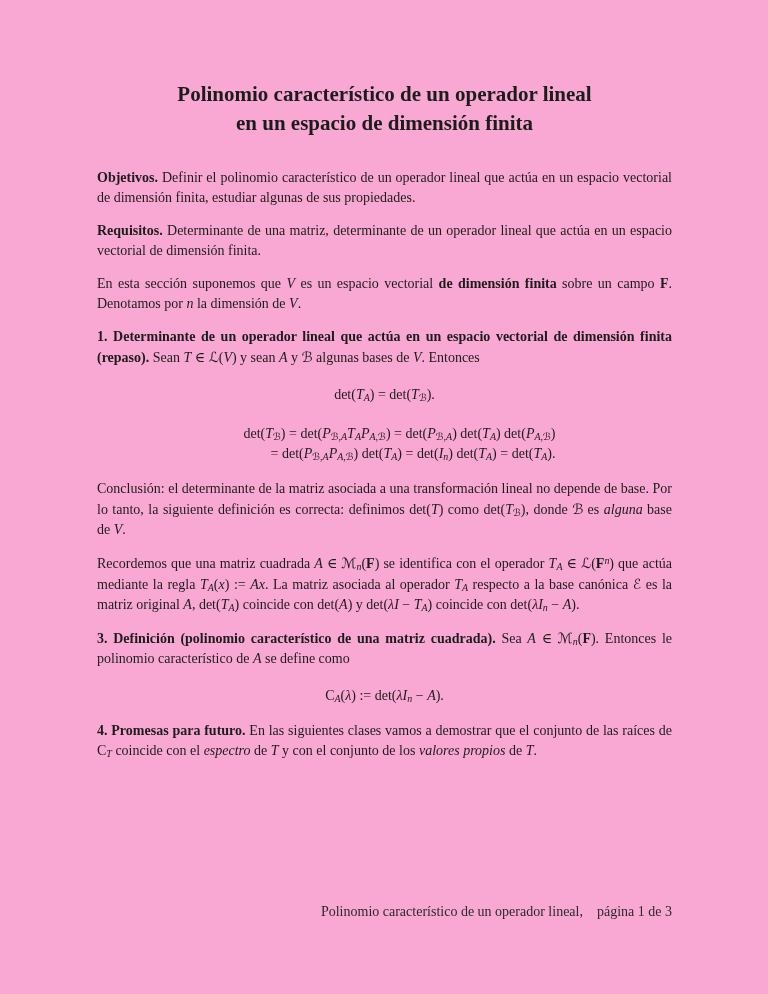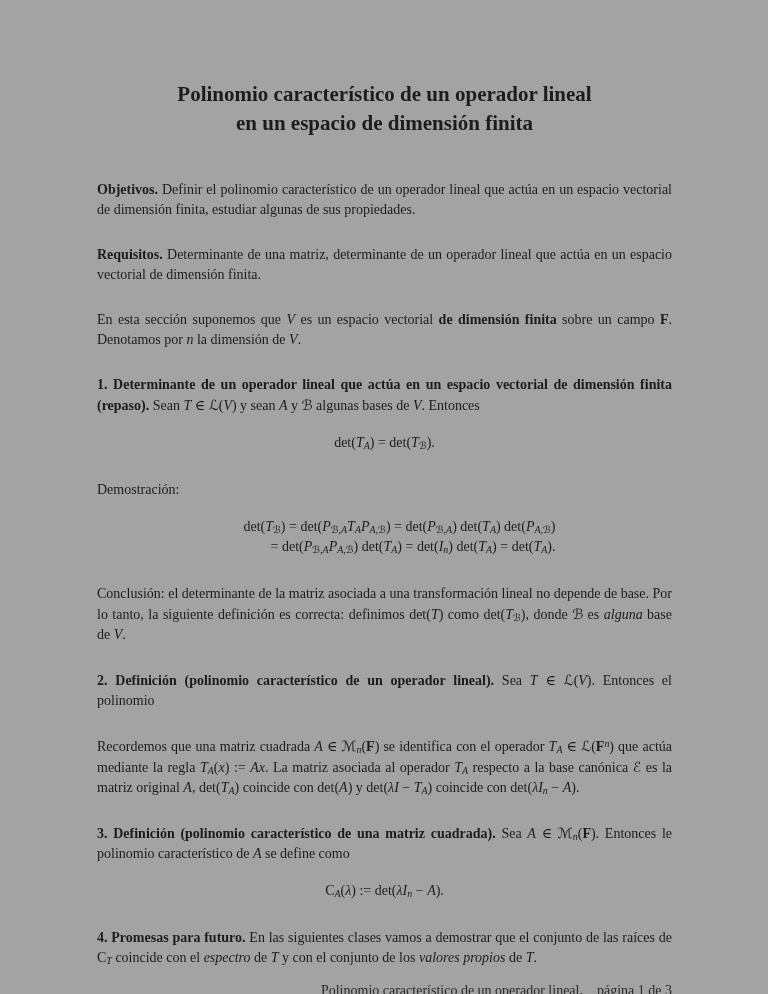--- a/index.html
+++ b/index.html
@@ -1,26 +1,26 @@
 <!DOCTYPE html>
 <html><head>
 <meta charset="utf-8">
 <style>
   html,body{margin:0;padding:0;background:#ffffff;}
   .page{
     width:768px;height:994px;box-sizing:border-box;
-    background:#a3a3a3;color:#1c1c1c;
+    background:#f9a8d4;color:#1c1c1c;
     padding:80px 96px 0 97px;
     display:flex;flex-direction:column;overflow:hidden;
     font-family:"Liberation Serif","DejaVu Serif",serif;
     font-size:14px;line-height:20px;
   }
   .title{font-size:21px;line-height:29px;font-weight:bold;text-align:center;margin:0 0 30px 0;}
   .tline{display:block;}
-  p.para{margin:12px 0 13px 0;text-align:justify;}
+  p.para{margin:0 0 13px 0;text-align:justify;}
   .eq{text-align:center;margin:4px 0 15px 0;}
   .eq-inner{display:inline-block;text-align:right;}
   .eq-cont{padding-left:57px;}
   .b{font-weight:bold;}
   .i,.m{font-style:italic;}
   .sub{font-size:71%;vertical-align:-0.25em;line-height:0;}
   .sup{font-size:71%;vertical-align:0.45em;line-height:0;}
   .sub.m,.sup.m{font-style:italic;}
   .scr{font-family:"DejaVu Sans","DejaVu Serif",sans-serif;}
   .ital{font-family:"Liberation Serif","DejaVu Serif",serif;font-style:italic;}
@@ -40,32 +40,30 @@
   <p class="para"><span class="b">Objetivos. </span><span>Definir el polinomio característico de un operador lineal que actúa en un espacio vectorial de dimensión finita, estudiar algunas de sus propiedades.</span></p>
 
   <p class="para"><span class="b">Requisitos. </span><span>Determinante de una matriz, determinante de un operador lineal que actúa en un espacio vectorial de dimensión finita.</span></p>
 
   <p class="para"><span>En esta sección suponemos que </span><span class="m">V</span><span> es un espacio vectorial </span><span class="b">de dimensión finita</span><span> sobre un campo </span><span><span class="bb">F</span></span><span>. Denotamos por </span><span class="m">n</span><span> la dimensión de </span><span class="m">V</span><span>.</span></p>
 
   <p class="para"><span class="b">1. Determinante de un operador lineal que actúa en un espacio vectorial de dimensión finita (repaso). </span><span>Sean </span><span class="m">T</span><span> ∈ </span><span><span class="scr">ℒ</span></span><span>(</span><span class="m">V</span><span>) y sean </span><span><span class="scr ital">A</span></span><span> y </span><span><span class="scr">ℬ</span></span><span> algunas bases de </span><span class="m">V</span><span>. Entonces</span></p>
 
   <div class="eq"><span>det(</span><span class="m">T</span><span class="sub"><span class="scr ital">A</span></span><span>) = det(</span><span class="m">T</span><span class="sub"><span class="scr">ℬ</span></span><span>).</span></div>
 
-  <p class="para"><span>Demostración:</span></p>
 
   <div class="eq">
     <div class="eq-inner">
       <div><span>det(</span><span class="m">T</span><span class="sub"><span class="scr">ℬ</span></span><span>) = det(</span><span class="m">P</span><span class="sub"><span class="scr">ℬ</span>,<span class="scr ital">A</span></span><span class="m">T</span><span class="sub"><span class="scr ital">A</span></span><span class="m">P</span><span class="sub"><span class="scr ital">A</span>,<span class="scr">ℬ</span></span><span>) = det(</span><span class="m">P</span><span class="sub"><span class="scr">ℬ</span>,<span class="scr ital">A</span></span><span>) det(</span><span class="m">T</span><span class="sub"><span class="scr ital">A</span></span><span>) det(</span><span class="m">P</span><span class="sub"><span class="scr ital">A</span>,<span class="scr">ℬ</span></span><span>)</span></div>
       <div class="eq-cont"><span>= det(</span><span class="m">P</span><span class="sub"><span class="scr">ℬ</span>,<span class="scr ital">A</span></span><span class="m">P</span><span class="sub"><span class="scr ital">A</span>,<span class="scr">ℬ</span></span><span>) det(</span><span class="m">T</span><span class="sub"><span class="scr ital">A</span></span><span>) = det(</span><span class="m">I</span><span class="sub m">n</span><span>) det(</span><span class="m">T</span><span class="sub"><span class="scr ital">A</span></span><span>) = det(</span><span class="m">T</span><span class="sub"><span class="scr ital">A</span></span><span>).</span></div>
     </div>
   </div>
 
   <p class="para"><span>Conclusión: el determinante de la matriz asociada a una transformación lineal no depende de base. Por lo tanto, la siguiente definición es correcta: definimos det(</span><span class="m">T</span><span>) como det(</span><span class="m">T</span><span class="sub"><span class="scr">ℬ</span></span><span>), donde </span><span><span class="scr">ℬ</span></span><span> es </span><span class="i">alguna</span><span> base de </span><span class="m">V</span><span>.</span></p>
 
-  <p class="para"><span class="b">2. Definición (polinomio característico de un operador lineal). </span><span>Sea </span><span class="m">T</span><span> ∈ </span><span><span class="scr">ℒ</span></span><span>(</span><span class="m">V</span><span>). Entonces el polinomio</span></p>
 
 
 
   <p class="para"><span>Recordemos que una matriz cuadrada </span><span class="m">A</span><span> ∈ </span><span><span class="scr">ℳ</span></span><span class="sub m">n</span><span>(</span><span><span class="bb">F</span></span><span>) se identifica con el operador </span><span class="m">T</span><span class="sub m">A</span><span> ∈ </span><span><span class="scr">ℒ</span></span><span>(</span><span><span class="bb">F</span></span><span class="sup m">n</span><span>) que actúa mediante la regla </span><span class="m">T</span><span class="sub m">A</span><span>(</span><span class="m">x</span><span>) := </span><span class="m">Ax</span><span>. La matriz asociada al operador </span><span class="m">T</span><span class="sub m">A</span><span> respecto a la base canónica </span><span><span class="scr">ℰ</span></span><span> es la matriz original </span><span class="m">A</span><span>, det(</span><span class="m">T</span><span class="sub m">A</span><span>) coincide con det(</span><span class="m">A</span><span>) y det(</span><span class="m">λI</span><span> − </span><span class="m">T</span><span class="sub m">A</span><span>) coincide con det(</span><span class="m">λI</span><span class="sub m">n</span><span> − </span><span class="m">A</span><span>).</span></p>
 
   <p class="para"><span class="b">3. Definición (polinomio característico de una matriz cuadrada). </span><span>Sea </span><span class="m">A</span><span> ∈ </span><span><span class="scr">ℳ</span></span><span class="sub m">n</span><span>(</span><span><span class="bb">F</span></span><span>). Entonces le polinomio característico de </span><span class="m">A</span><span> se define como</span></p>
 
   <div class="eq"><span>C</span><span class="sub m">A</span><span>(</span><span class="m">λ</span><span>) := det(</span><span class="m">λI</span><span class="sub m">n</span><span> − </span><span class="m">A</span><span>).</span></div>
 
   <p class="para"><span class="b">4. Promesas para futuro. </span><span>En las siguientes clases vamos a demostrar que el conjunto de las raíces de </span><span>C</span><span class="sub m">T</span><span> coincide con el </span><span class="i">espectro</span><span> de </span><span class="m">T</span><span> y con el conjunto de los </span><span class="i">valores propios</span><span> de </span><span class="m">T</span><span>.</span></p>

